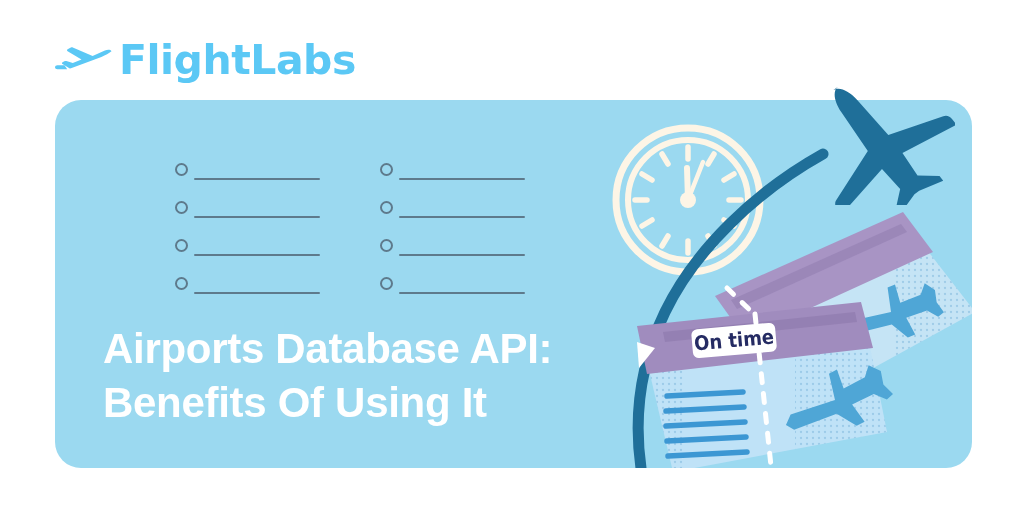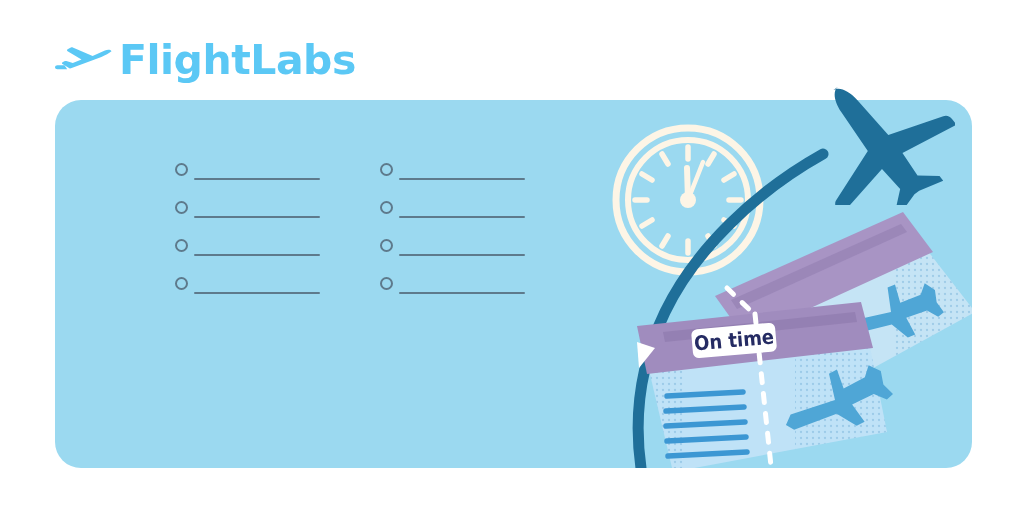--- a/index.html
+++ b/index.html
@@ -189,20 +189,24 @@
           <span class="check-dot"></span>
           <span class="check-line"></span>
         </div>
         <div class="check-row">
           <span class="check-dot"></span>
           <span class="check-line"></span>
         </div>
       </div>
     </div>
 
+    <div class="headline">
+      <span>Airports Database API:</span>
+      <span class="l2">Benefits Of Using It</span>
+    </div>
   </div>
 
   <div class="art-over">
     <svg class="plane-top" viewBox="0 0 165 130">
       <g transform="rotate(-38 82 65)">
         <path d="M82 2 c7 0 12 9 13 22 l3 47 54 19 c4 1 6 4 6 8 l0 7 -60 -11 -2 27 17 14 0 6 -25 -7 -6 0 -25 7 0 -6 17 -14 -2 -27 -60 11 0 -7 c0 -4 2 -7 6 -8 l54 -19 3 -47 c1 -13 6 -22 13 -22 z" fill="#1F6F99"></path>
       </g>
     </svg>
   </div>
 

